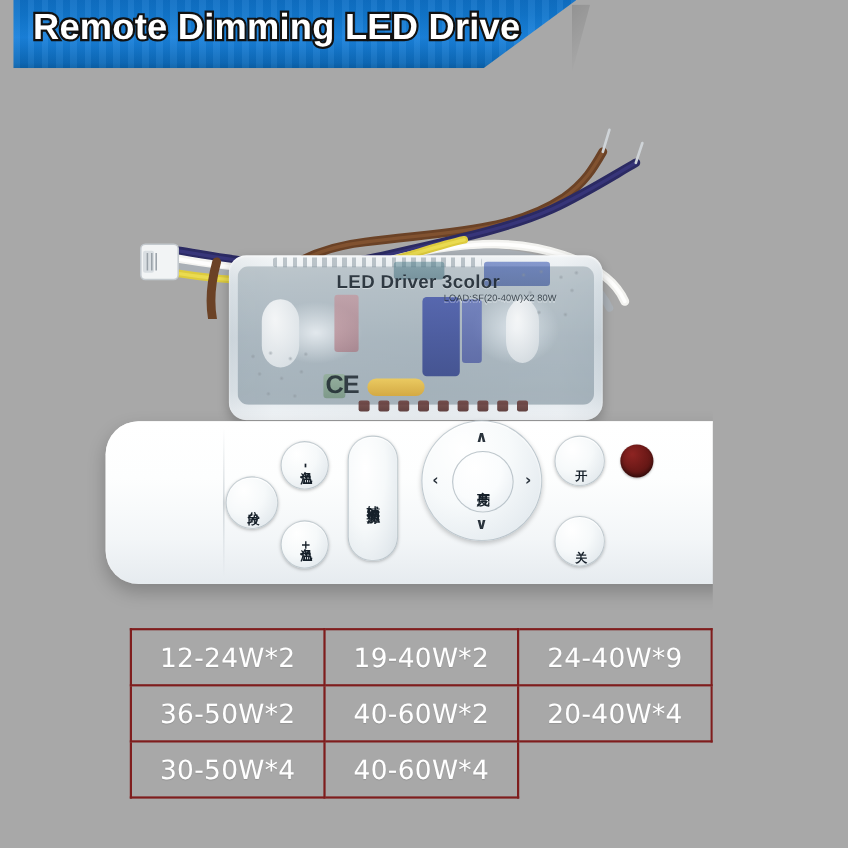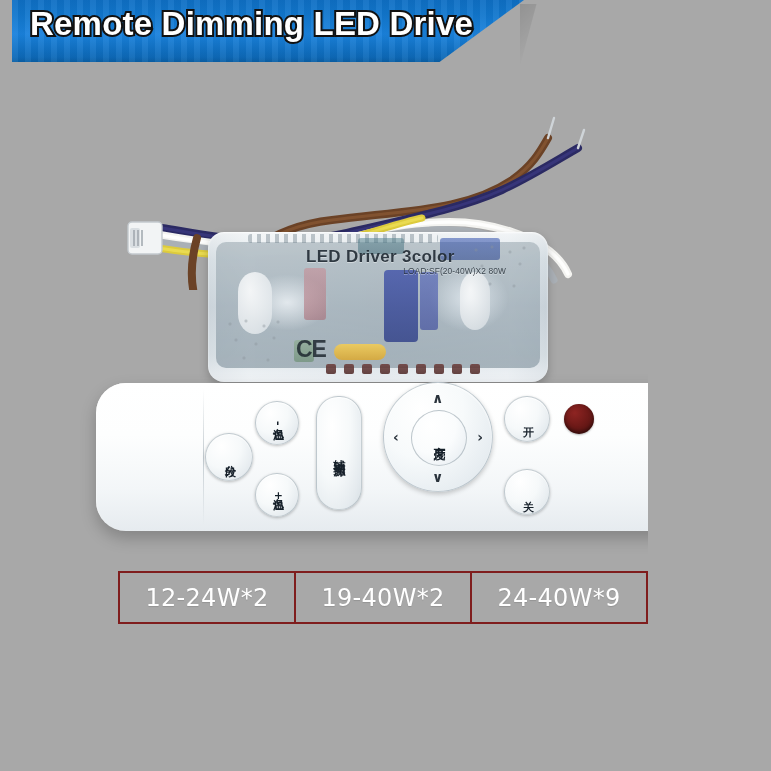--- a/index.html
+++ b/index.html
@@ -305,16 +305,26 @@
     </div>
   </div>
 
   <table class="spec-table">
     <tbody>
       <tr>
         <td>12-24W*2</td>
         <td>19-40W*2</td>
         <td>24-40W*9</td>
       </tr>
+      <tr>
+        <td>36-50W*2</td>
+        <td>40-60W*2</td>
+        <td>20-40W*4</td>
+      </tr>
+      <tr>
+        <td>30-50W*4</td>
+        <td>40-60W*4</td>
+        <td class="empty"></td>
+      </tr>
     </tbody>
   </table>
 
 </div>
 
 </body></html>

